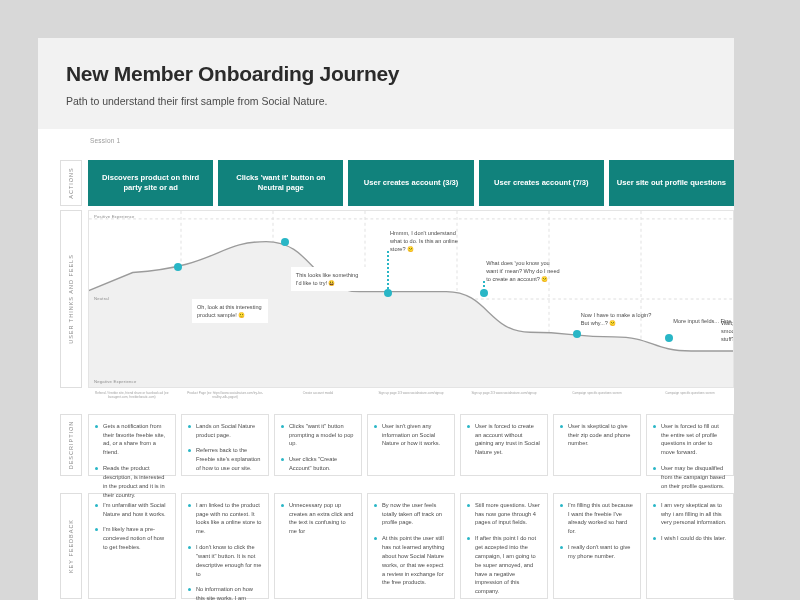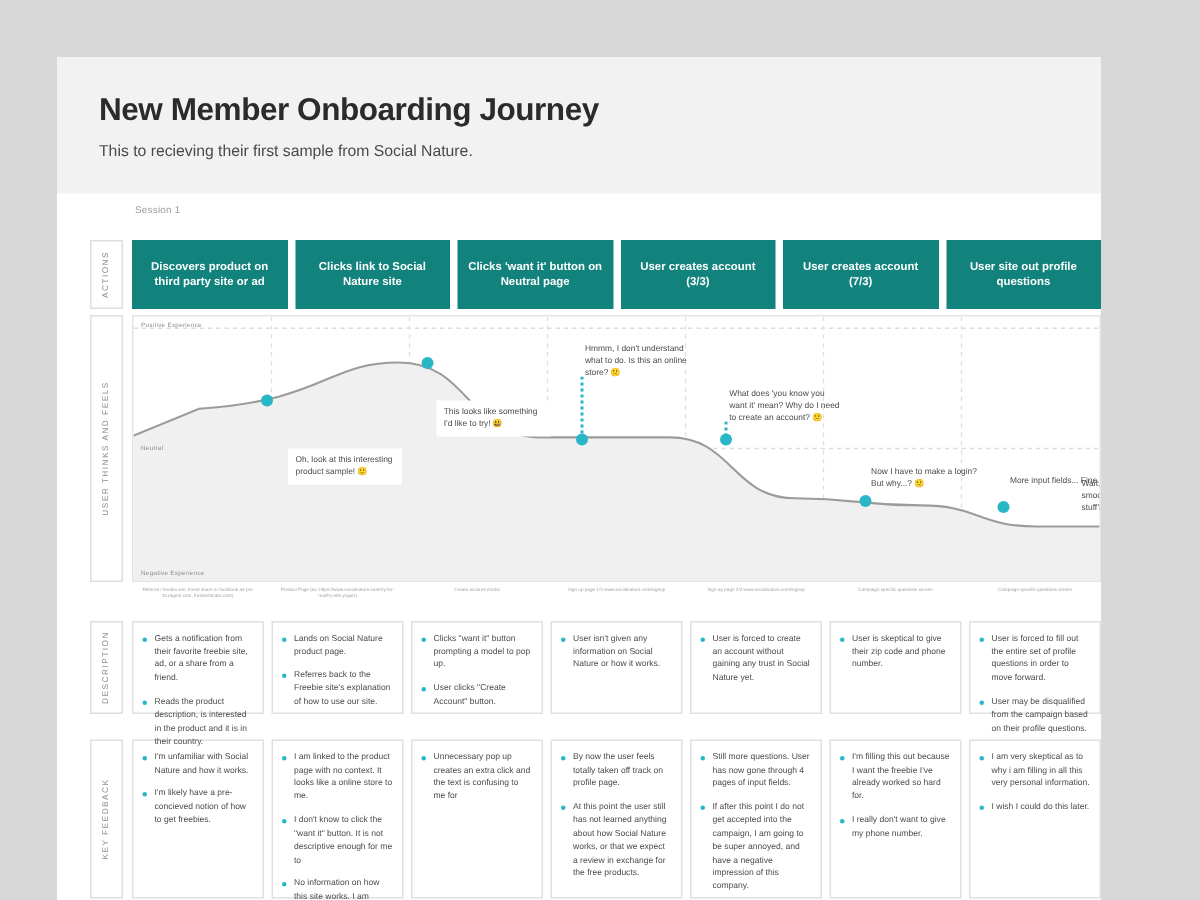--- a/index.html
+++ b/index.html
@@ -103,35 +103,32 @@
   .sol-row  { height: 34px; }
   .desc-row .cells, .feed-row .cells, .sol-row .cells { align-items: stretch; }
 </style>
 </head>
 <body>
 
 <div id="board">
 
   <div class="header">
     <h1>New Member Onboarding Journey</h1>
-    <p>This to recieving their first sample from Social Nature.</p>
+    <p>Path to understand their first sample from Social Nature.</p>
   </div>
 
   <div class="session">Session 1</div>
 
   <div class="row actions-row">
     <div class="rowlabel">
       <span>ACTIONS</span>
     </div>
     <div class="cells" id="actions-cells">
         <div class="cell">
           <div class="action">Discovers product on third party site or ad</div>
-        </div>
-        <div class="cell">
-          <div class="action">Clicks link to Social Nature site</div>
         </div>
         <div class="cell">
           <div class="action">Clicks 'want it' button on Neutral page</div>
         </div>
         <div class="cell">
           <div class="action">User creates account (3/3)</div>
         </div>
         <div class="cell">
           <div class="action">User creates account (7/3)</div>
         </div>

